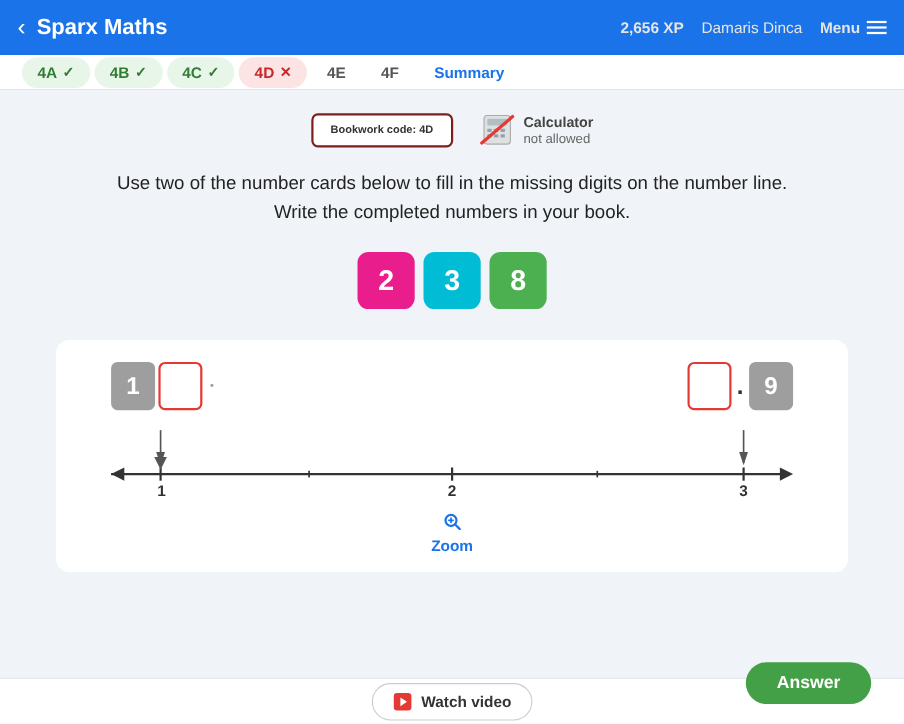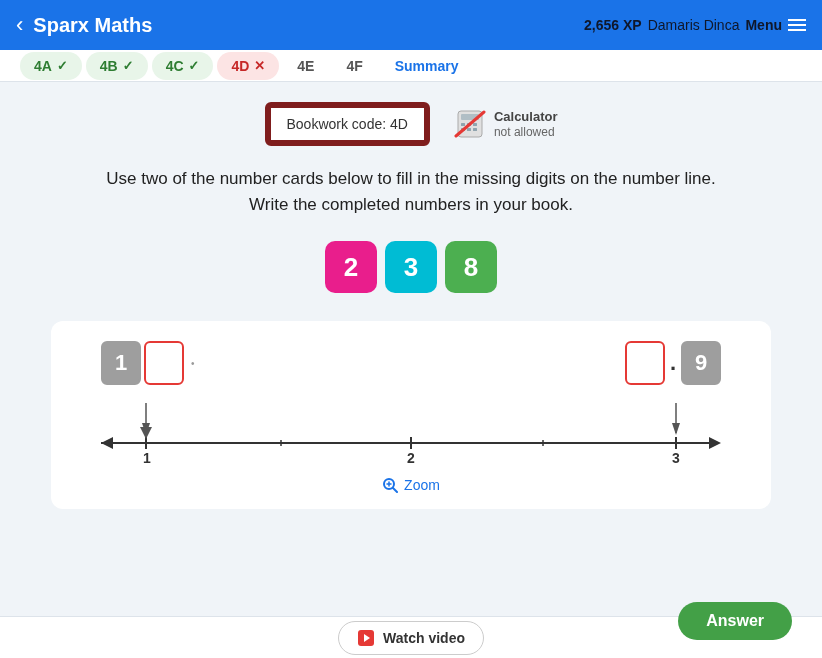--- a/index.html
+++ b/index.html
@@ -31,23 +31,23 @@
     .header-title {
       font-size: 20px;
       font-weight: 700;
       color: white;
     }
     .header-right {
       position: absolute;
       right: 16px;
       display: flex;
       align-items: center;
-      gap: 6px;
+      gap: 16px;
       font-size: 14px;
-      color: #0f172a;
+      color: #e5e5e5;
     }
     .header-xp {
       font-weight: 600;
     }
     .header-name {
       font-weight: 500;
     }
     .header-menu {
       display: flex;
       align-items: center;
@@ -125,25 +125,25 @@
     
     .info-row {
       display: flex;
       align-items: center;
       gap: 24px;
       margin-bottom: 20px;
       align-self: center;
     }
     .bookwork-code {
       background: white;
-      border: 6px solid #7f1d1d;
+      border: 2px solid #7f1d1d;
       border-radius: 6px;
       padding: 8px 16px;
-      font-size: 14px;
-      font-weight: 400;
+      font-size: 10px;
+      font-weight: 700;
       color: #333;
     }
     .calculator-badge {
       display: flex;
       align-items: center;
       gap: 8px;
       font-size: 13px;
       color: #444;
     }
     .calc-icon {
@@ -249,24 +249,25 @@
     .numberline-svg-wrap {
       width: 100%;
     }
 
     .zoom-btn {
       display: flex;
       align-items: center;
       gap: 6px;
       color: #1a73e8;
       font-size: 14px;
-      font-weight: 400;
+      font-weight: 700;
       cursor: pointer;
       background: none;
       border: none;
+      flex-direction: column;
     }
 
     .watch-video-btn {
       display: flex;
       align-items: center;
       gap: 8px;
       background: white;
       border: 1px solid #ccc;
       border-radius: 20px;
       padding: 7px 18px;

